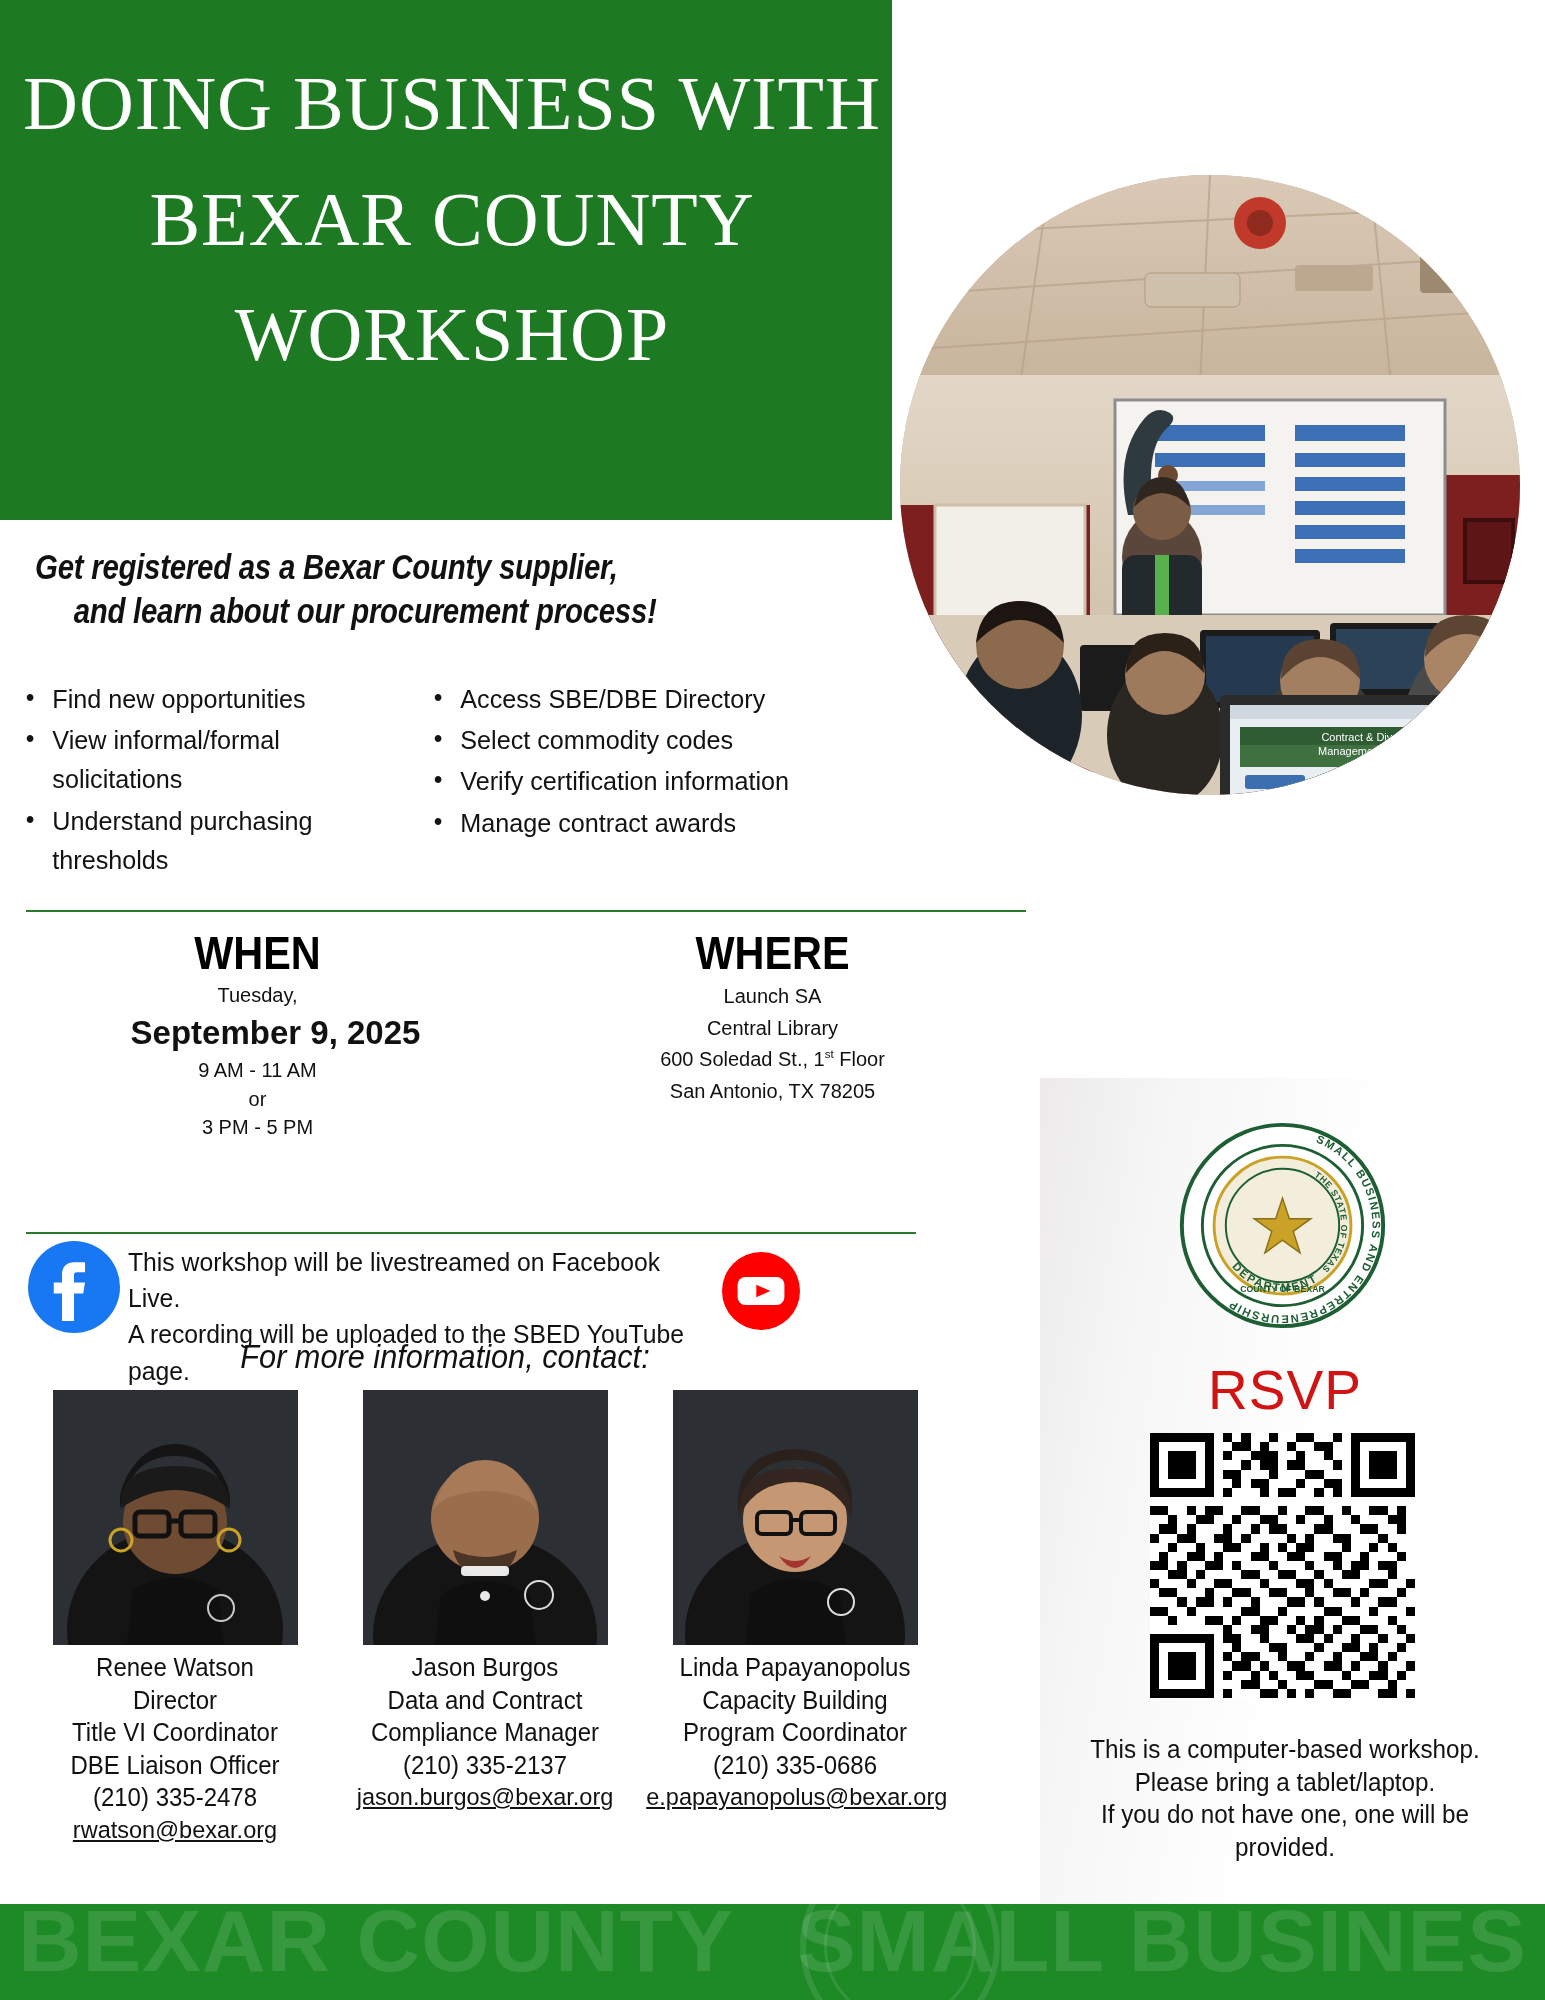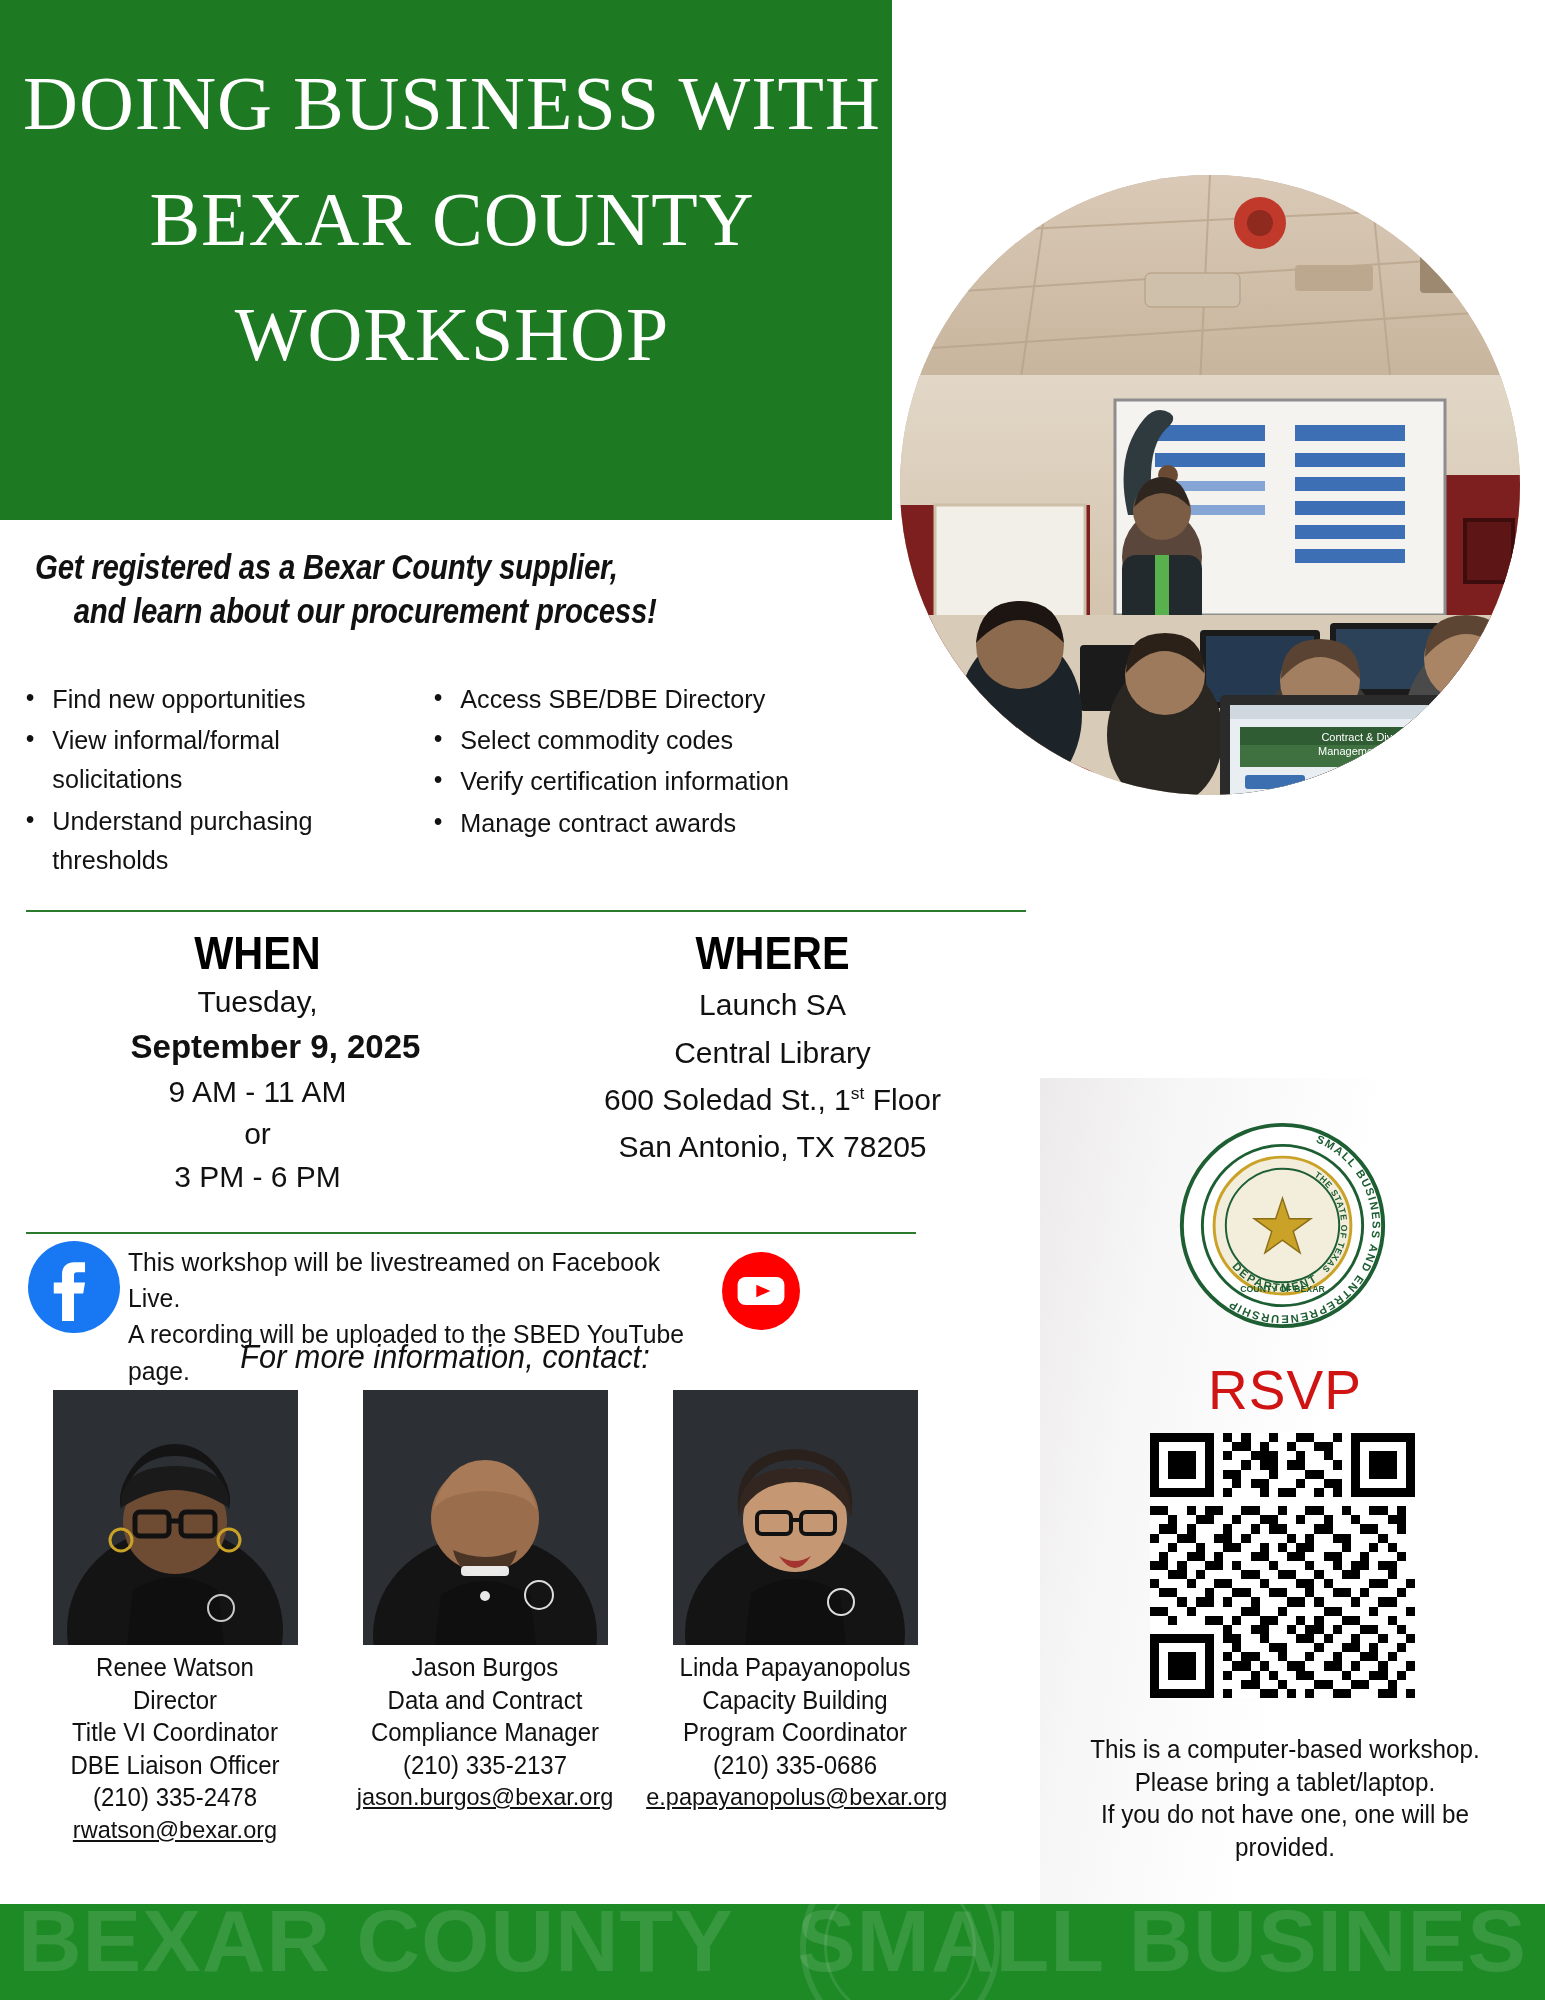--- a/index.html
+++ b/index.html
@@ -83,21 +83,21 @@
 
   
   .whenwhere { position:absolute; left:0; top:925px; width:1030px; display:flex; }
   .ww-col { width:50%; text-align:center; }
   .ww-head {
     font-size:46px; font-weight:bold; color:#000;
     letter-spacing:0px; line-height:1.22;
     transform:scaleX(0.9); 
   }
   .ww-line {
-    font-size:30px; color:#111; line-height:1.52; font-weight:400;
+    font-size:20px; color:#111; line-height:1.52; font-weight:400;
   }
   .ww-line.bold { font-weight:bold; font-size:33px;padding-left:36px; }
   .ww-line sup { font-size:0.58em; vertical-align:super;text-align:right; }
   .ww-col.when .ww-line { line-height:1.42; }
   .ww-col.where .ww-line { line-height:1.58; }
 
   
   .social-row { position:absolute; left:0px; top:1238px; width:1030px; height:105px; }
   .fb-icon { position:absolute; left:28px; top:3px; width:92px; height:92px; }
   .yt-icon { position:absolute; left:722px; top:14px; width:78px; height:78px; }
@@ -284,21 +284,21 @@
 
   <div class="rule rule-top"></div>
 
   <div class="whenwhere">
     <div class="ww-col when">
       <div class="ww-head">WHEN</div>
       <div class="ww-line">Tuesday,</div>
       <div class="ww-line bold">September 9, 2025</div>
       <div class="ww-line">9 AM - 11 AM</div>
       <div class="ww-line">or</div>
-      <div class="ww-line">3 PM - 6 PM</div>
+      <div class="ww-line">3 PM - 5 PM</div>
     </div>
     <div class="ww-col where">
       <div class="ww-head">WHERE</div>
       <div class="ww-line">Launch SA</div>
       <div class="ww-line">Central Library</div>
       <div class="ww-line"><span>600 Soledad St., 1</span><sup>st</sup><span> Floor</span></div>
       <div class="ww-line">San Antonio, TX 78205</div>
     </div>
   </div>
 

